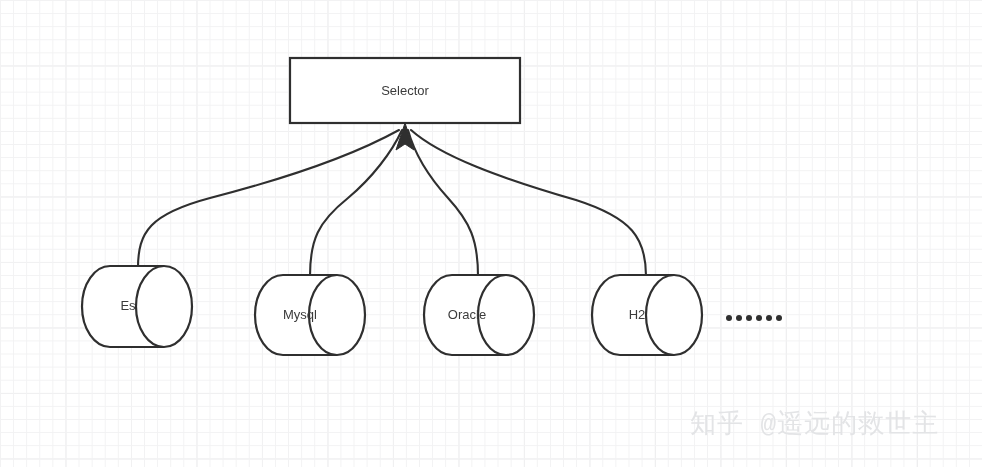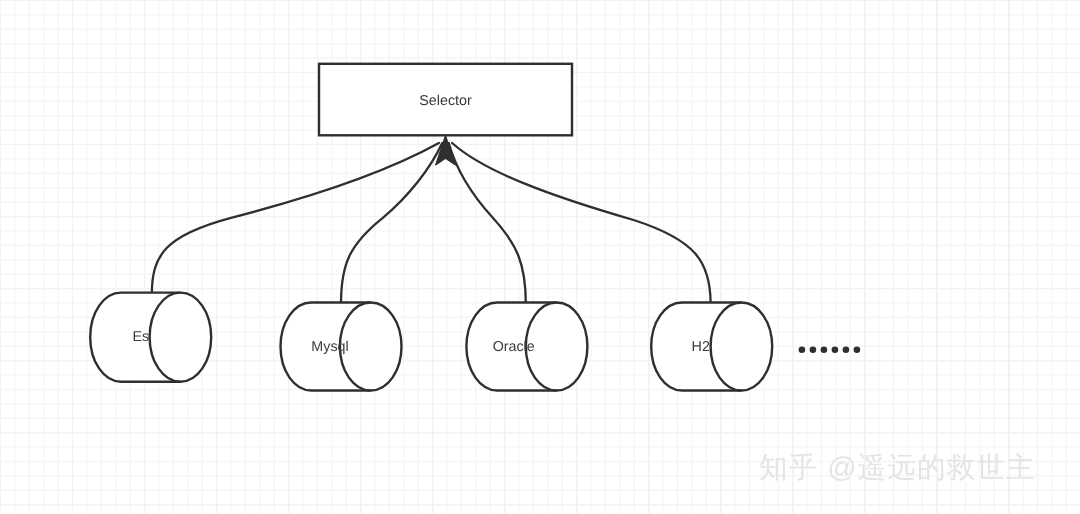--- a/index.html
+++ b/index.html
@@ -62,21 +62,21 @@
     stroke-width: 1;
     stroke-linejoin: round;
   }
   .ellipsis-dot {
     fill: #2f2f2f;
   }
   #watermark {
     position: absolute;
     left: 690px;
     top: 408px;
-    font-family: Liberation Sans, sans-serif;
+    font-family: Liberation Mono, monospace;
     font-size: 26px;
     line-height: 34px;
     color: #e3e4e6;
     letter-spacing: 1px;
     white-space: nowrap;
     user-select: none;
   }
 </style>
 </head>
 <body>

